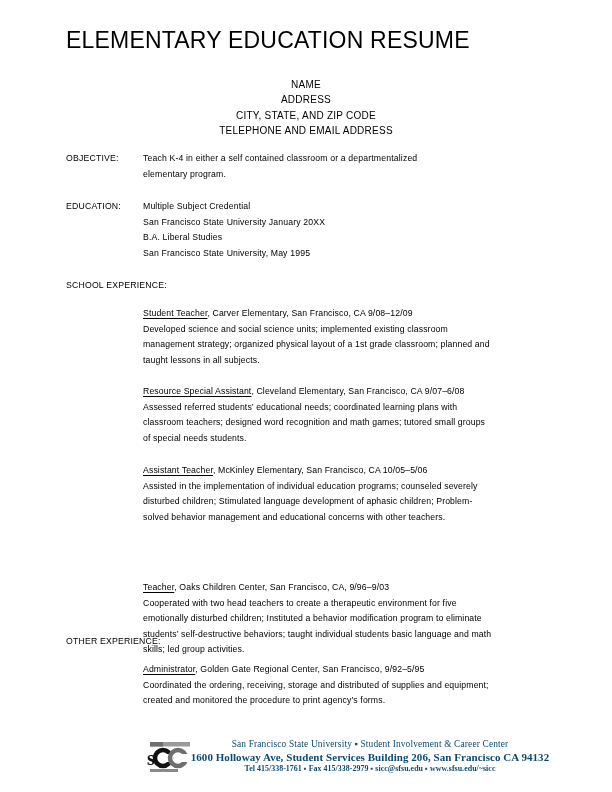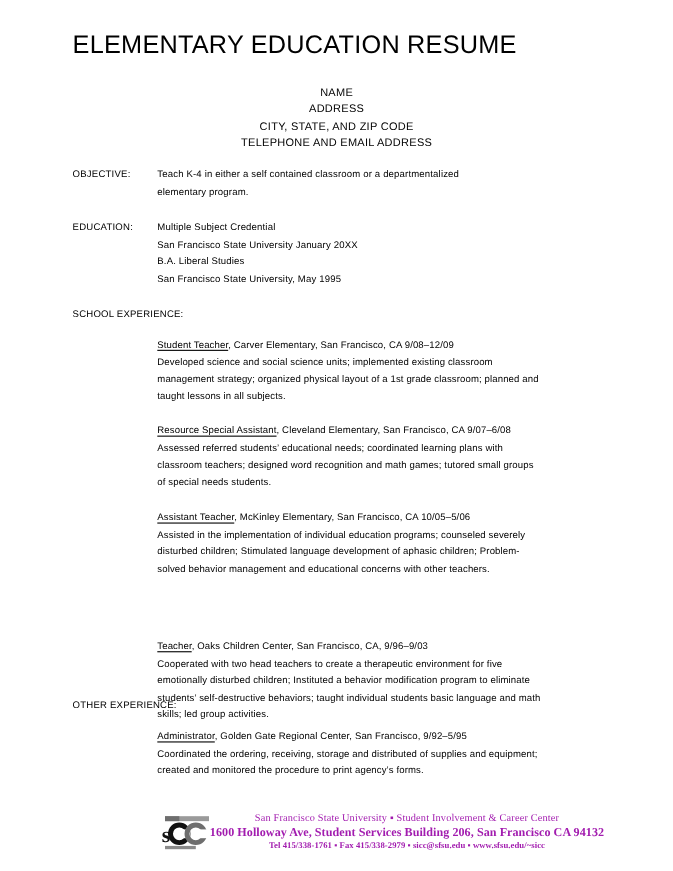--- a/index.html
+++ b/index.html
@@ -110,21 +110,21 @@
     width: 48px;
     height: 36px;
   }
   .footer-text {
     position: absolute;
     left: 160px;
     top: 0px;
     width: 420px;
     text-align: center;
     font-family: "Liberation Serif", serif;
-    color: #a21caf;
+    color: #0c4a6e;
   }
   .f-line1 {
     font-size: 9.4px;
     line-height: 13px;
     letter-spacing: 0.15px;
     white-space: nowrap;
   }
   .f-line2 {
     font-size: 11px;
     line-height: 12px;

